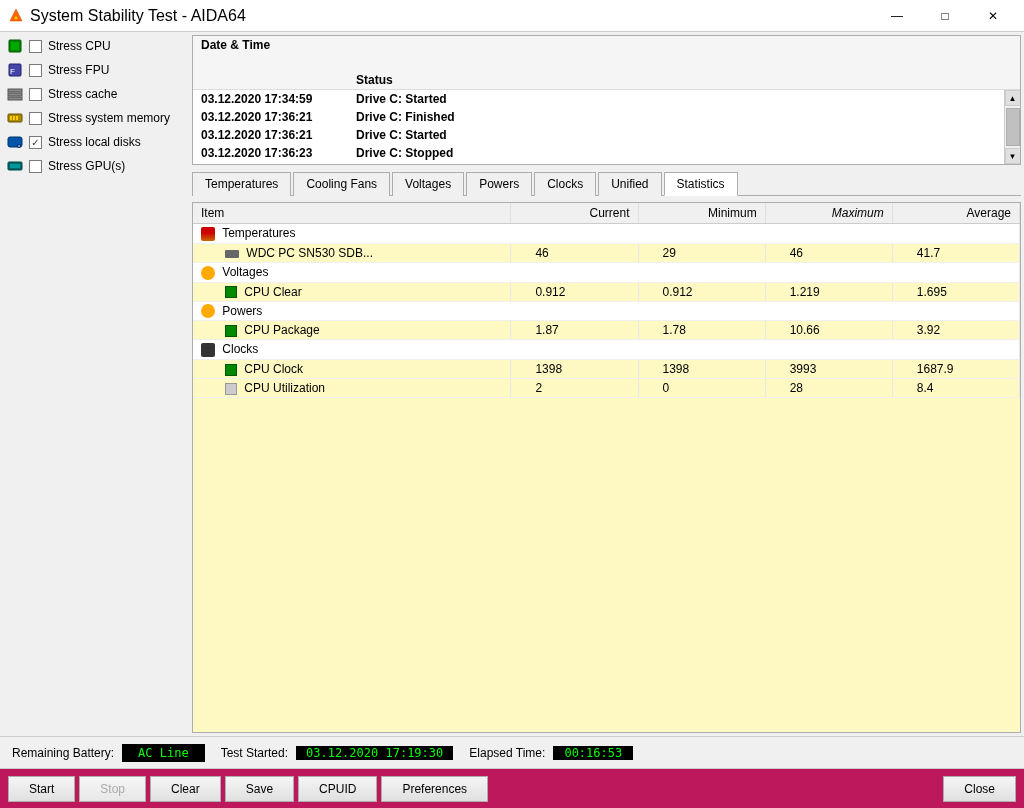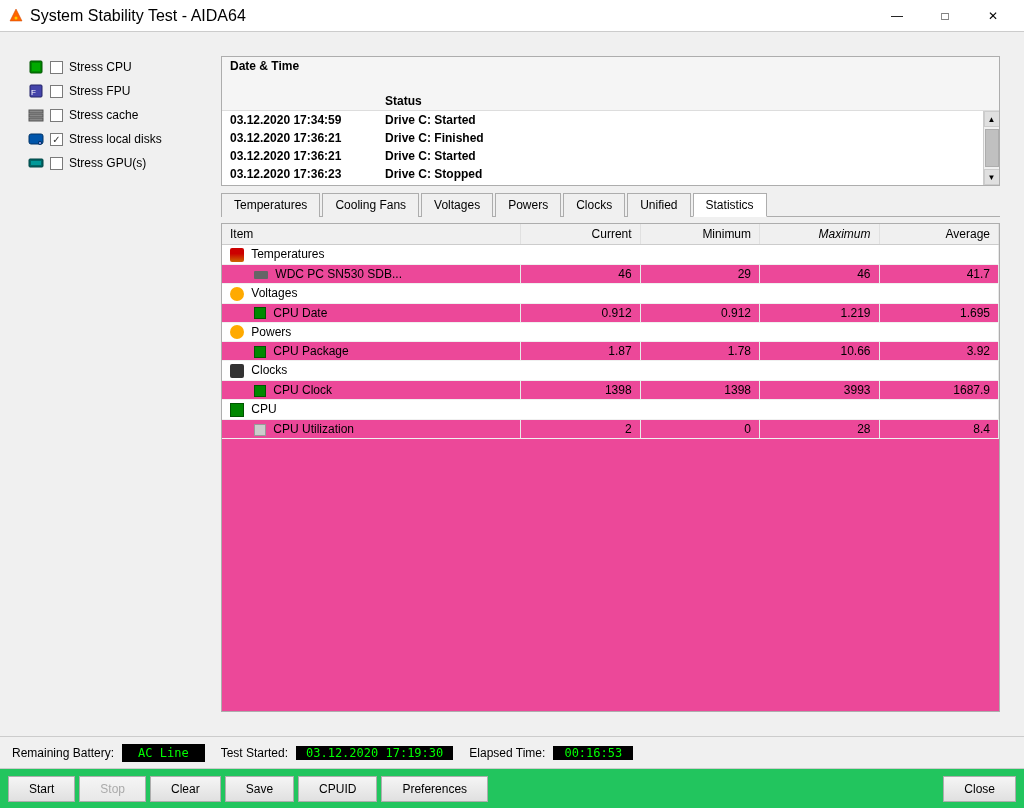--- a/index.html
+++ b/index.html
@@ -51,22 +51,22 @@
       justify-content: center;
       font-size: 12px;
     }
 
     
     .main-content {
       display: flex;
       flex: 1;
       overflow: hidden;
       background: #f0f0f0;
-      padding: 24px;
-      gap: 12px;
+      padding: 3px;
+      gap: 4px;
     }
 
     
     .left-panel {
       width: 185px;
       flex-shrink: 0;
       display: flex;
       flex-direction: column;
       gap: 2px;
     }
@@ -197,21 +197,21 @@
     .tab.active {
       background: white;
       border-bottom: 1px solid white;
       z-index: 1;
     }
 
     
     .stats-panel {
       flex: 1;
       border: 1px solid #adadad;
-      background: #ec4899;
+      background: #fef9c3;
       overflow: hidden;
       display: flex;
       flex-direction: column;
     }
     .stats-table {
       width: 100%;
       border-collapse: collapse;
     }
     .stats-table th {
       background: #f0f0f0;
@@ -222,21 +222,21 @@
       font-weight: normal;
       font-size: 12px;
     }
     .stats-table th.num { text-align: right; }
     .stats-table td {
       padding: 2px 8px;
       border-right: 1px solid #e8e8e8;
       border-bottom: 1px solid #f0f0f0;
       font-size: 12px;
     }
-    .stats-table td.num { text-align: right; }
+    .stats-table td.num { }
     .stats-table .section-header td {
       font-weight: normal;
       background: white;
     }
     .stats-table .sub-item td {
       padding-left: 24px;
     }
     .col-item { width: 200px; }
     .col-current { width: 80px; }
     .col-min { width: 80px; }
@@ -271,21 +271,21 @@
     }
     .status-value.acline {
       background: #000;
       color: #00ff00;
       padding: 2px 16px;
     }
 
     
     .bottom-bar {
       height: 40px;
-      background: #22c55e;
+      background: #be185d;
       border-top: 1px solid #ccc;
       display: flex;
       align-items: center;
       padding: 16px 8px;
       gap: 4px;
       flex-shrink: 0;
     }
     .btn {
       height: 26px;
       padding: 0 20px;
@@ -346,20 +346,32 @@
     <div class="checkbox-item">
       <div class="item-icon">
         <svg width="16" height="16">
             <rect x="1" y="3" width="14" height="3" fill="#888" stroke="#555"></rect>
             <rect x="1" y="7" width="14" height="3" fill="#888" stroke="#555"></rect>
             <rect x="1" y="11" width="14" height="3" fill="#888" stroke="#555"></rect>
           </svg>
       </div>
       <div class="checkbox"></div>
       <span>Stress cache</span>
+    </div>
+    <div class="checkbox-item">
+      <div class="item-icon">
+        <svg width="16" height="16">
+            <rect x="1" y="4" width="14" height="8" fill="#aa8800" stroke="#665500" rx="1"></rect>
+            <rect x="3" y="6" width="2" height="4" fill="#ffcc00"></rect>
+            <rect x="6" y="6" width="2" height="4" fill="#ffcc00"></rect>
+            <rect x="9" y="6" width="2" height="4" fill="#ffcc00"></rect>
+          </svg>
+      </div>
+      <div class="checkbox"></div>
+      <span>Stress system memory</span>
     </div>
     <div class="checkbox-item">
       <div class="item-icon">
         <svg width="16" height="16">
             <rect x="1" y="3" width="14" height="10" fill="#0055aa" stroke="#003366" rx="2"></rect>
             <circle cx="12" cy="12" r="2" fill="#003366"></circle>
             <circle cx="12" cy="12" r="1" fill="#aaaaff"></circle>
           </svg>
       </div>
       <div class="checkbox checked"></div>
@@ -465,21 +477,21 @@
 
           <tr class="section-header">
             <td colspan="5">
               <span style="display:inline-block;width:14px;height:14px;background:#ffaa00;border-radius:50%;margin-right:4px;vertical-align:middle;"></span>
               <span>Voltages</span>
             </td>
           </tr>
           <tr class="sub-item">
             <td>
               <span style="display:inline-block;width:12px;height:12px;background:#008800;border:1px solid #005500;margin-right:4px;vertical-align:middle;margin-left:8px;"></span>
-              <span>CPU Date</span>
+              <span>CPU Clear</span>
             </td>
             <td class="num">0.912</td>
             <td class="num">0.912</td>
             <td class="num">1.219</td>
             <td class="num">1.695</td>
           </tr>
 
           <tr class="section-header">
             <td colspan="5">
               <span style="display:inline-block;width:14px;height:14px;background:#ffaa00;border-radius:50%;margin-right:4px;vertical-align:middle;"></span>
@@ -507,26 +519,20 @@
             <td>
               <span style="display:inline-block;width:12px;height:12px;background:#008800;border:1px solid #005500;margin-right:4px;vertical-align:middle;margin-left:8px;"></span>
               <span>CPU Clock</span>
             </td>
             <td class="num">1398</td>
             <td class="num">1398</td>
             <td class="num">3993</td>
             <td class="num">1687.9</td>
           </tr>
 
-          <tr class="section-header">
-            <td colspan="5">
-              <span style="display:inline-block;width:14px;height:14px;background:#008800;border:1px solid #005500;margin-right:4px;vertical-align:middle;"></span>
-              <span>CPU</span>
-            </td>
-          </tr>
           <tr class="sub-item">
             <td>
               <span style="display:inline-block;width:12px;height:12px;background:#ccc;border:1px solid #999;margin-right:4px;vertical-align:middle;margin-left:8px;"></span>
               <span>CPU Utilization</span>
             </td>
             <td class="num">2</td>
             <td class="num">0</td>
             <td class="num">28</td>
             <td class="num">8.4</td>
           </tr>

